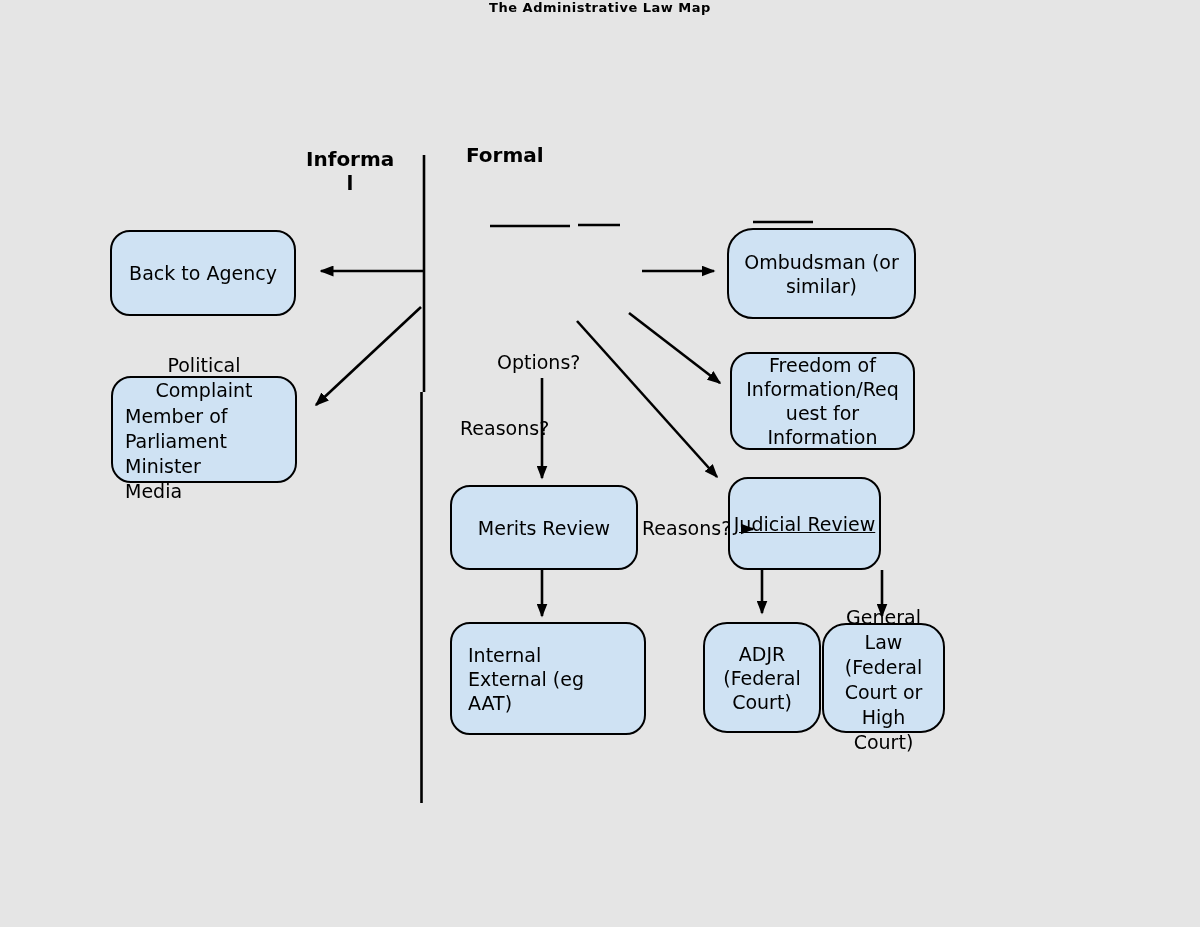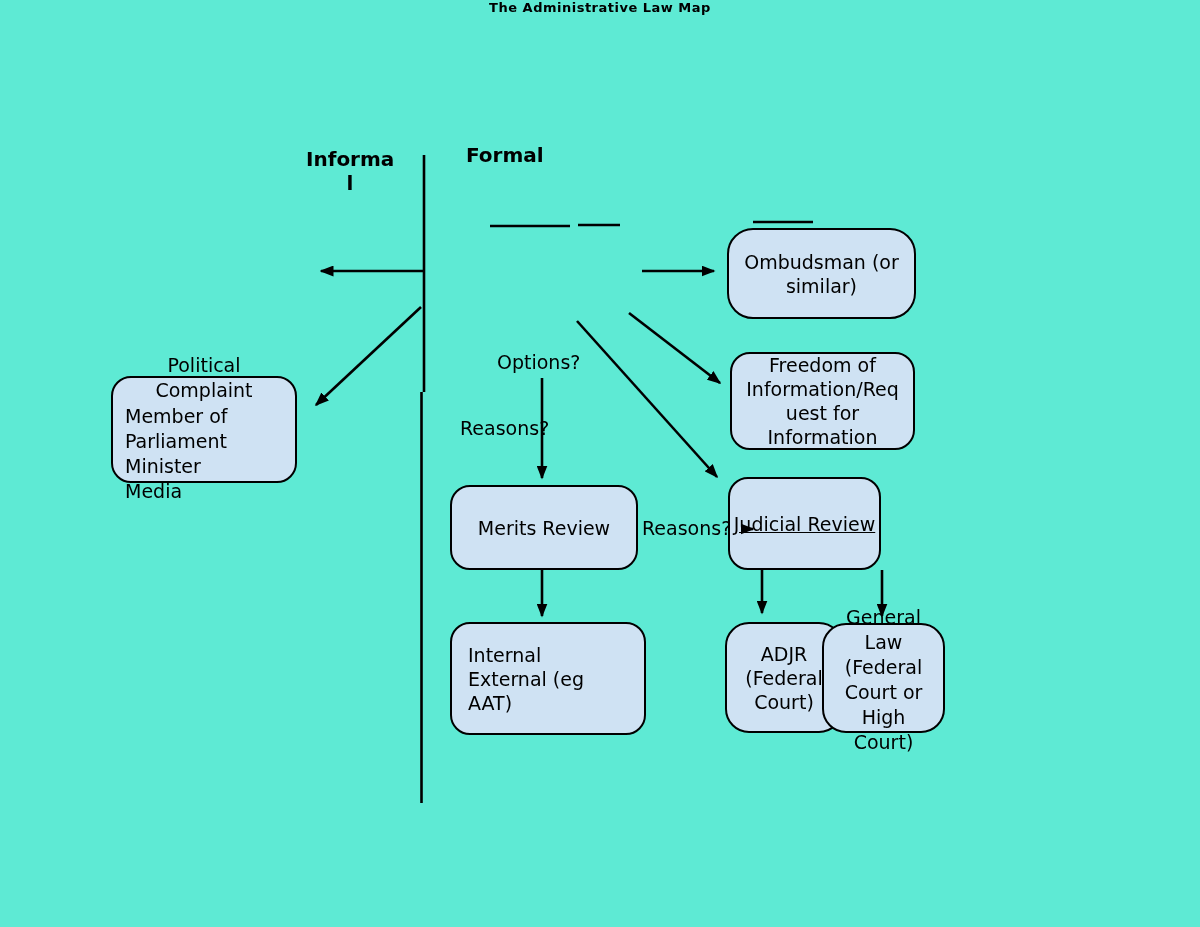--- a/index.html
+++ b/index.html
@@ -23,45 +23,48 @@
     box-sizing:border-box;
   }
   #b-back{left:110px;top:230px;width:186px;height:86px;}
   #b-political{left:111px;top:376px;width:186px;height:107px;}
   #b-decision{left:458px;top:228px;width:170px;height:91px;}
   #b-ombudsman{left:727px;top:228px;width:189px;height:91px;border-radius:26px;}
   #b-foi{left:730px;top:352px;width:185px;height:98px;text-align:center;}
   #b-merits{left:450px;top:485px;width:188px;height:85px;}
   #b-judicial{left:728px;top:477px;width:153px;height:93px;text-decoration:underline;}
   #b-internal{left:450px;top:622px;width:196px;height:113px;justify-content:flex-start;text-align:left;padding-left:16px;}
-  #b-adjr{left:703px;top:622px;width:118px;height:111px;border-radius:24px;margin-left:22px;}
+  #b-adjr{left:703px;top:622px;width:118px;height:111px;border-radius:24px;}
   #b-general{left:822px;top:623px;width:123px;height:110px;border-radius:24px;}
   .overlay-text{
     position:absolute;font-size:19px;line-height:25px;white-space:pre-line;z-index:3;
   }
   #t-political-top{left:111px;top:353px;width:186px;text-align:center;}
   #t-political-list{left:125px;top:404px;text-align:left;}
   #t-general{left:816px;top:605px;width:135px;text-align:center;}
   .q-label{position:absolute;font-size:19px;z-index:3;}
   #lbl-options{left:497px;top:351px;}
   #lbl-reasons-merits{left:460px;top:417px;}
   #lbl-reasons-judicial{left:642px;top:517px;}
   .overlay{position:absolute;left:0;top:0;width:1200px;height:927px;z-index:4;pointer-events:none;}
 </style>
 </head>
 <body>
 
-<div class="canvas" style="--box-fill: #cfe2f3; --ink: #000000; background: #5eead4;">
+<div class="canvas" style="--box-fill: #cfe2f3; --ink: #000000; background: #e5e5e5;">
 
   <div class="title">The Administrative Law Map</div>
 
   <div class="section-label" id="lbl-informal">Informa
 l</div>
   <div class="section-label" id="lbl-formal">Formal</div>
 
+  <div class="box" id="b-back">
+    <span>Back to Agency</span>
+  </div>
 
   <div class="box" id="b-political"></div>
   <div class="overlay-text" id="t-political-top">Political
 Complaint</div>
   <div class="overlay-text" id="t-political-list">Member of
 Parliament
 Minister
 Media</div>
 
 

